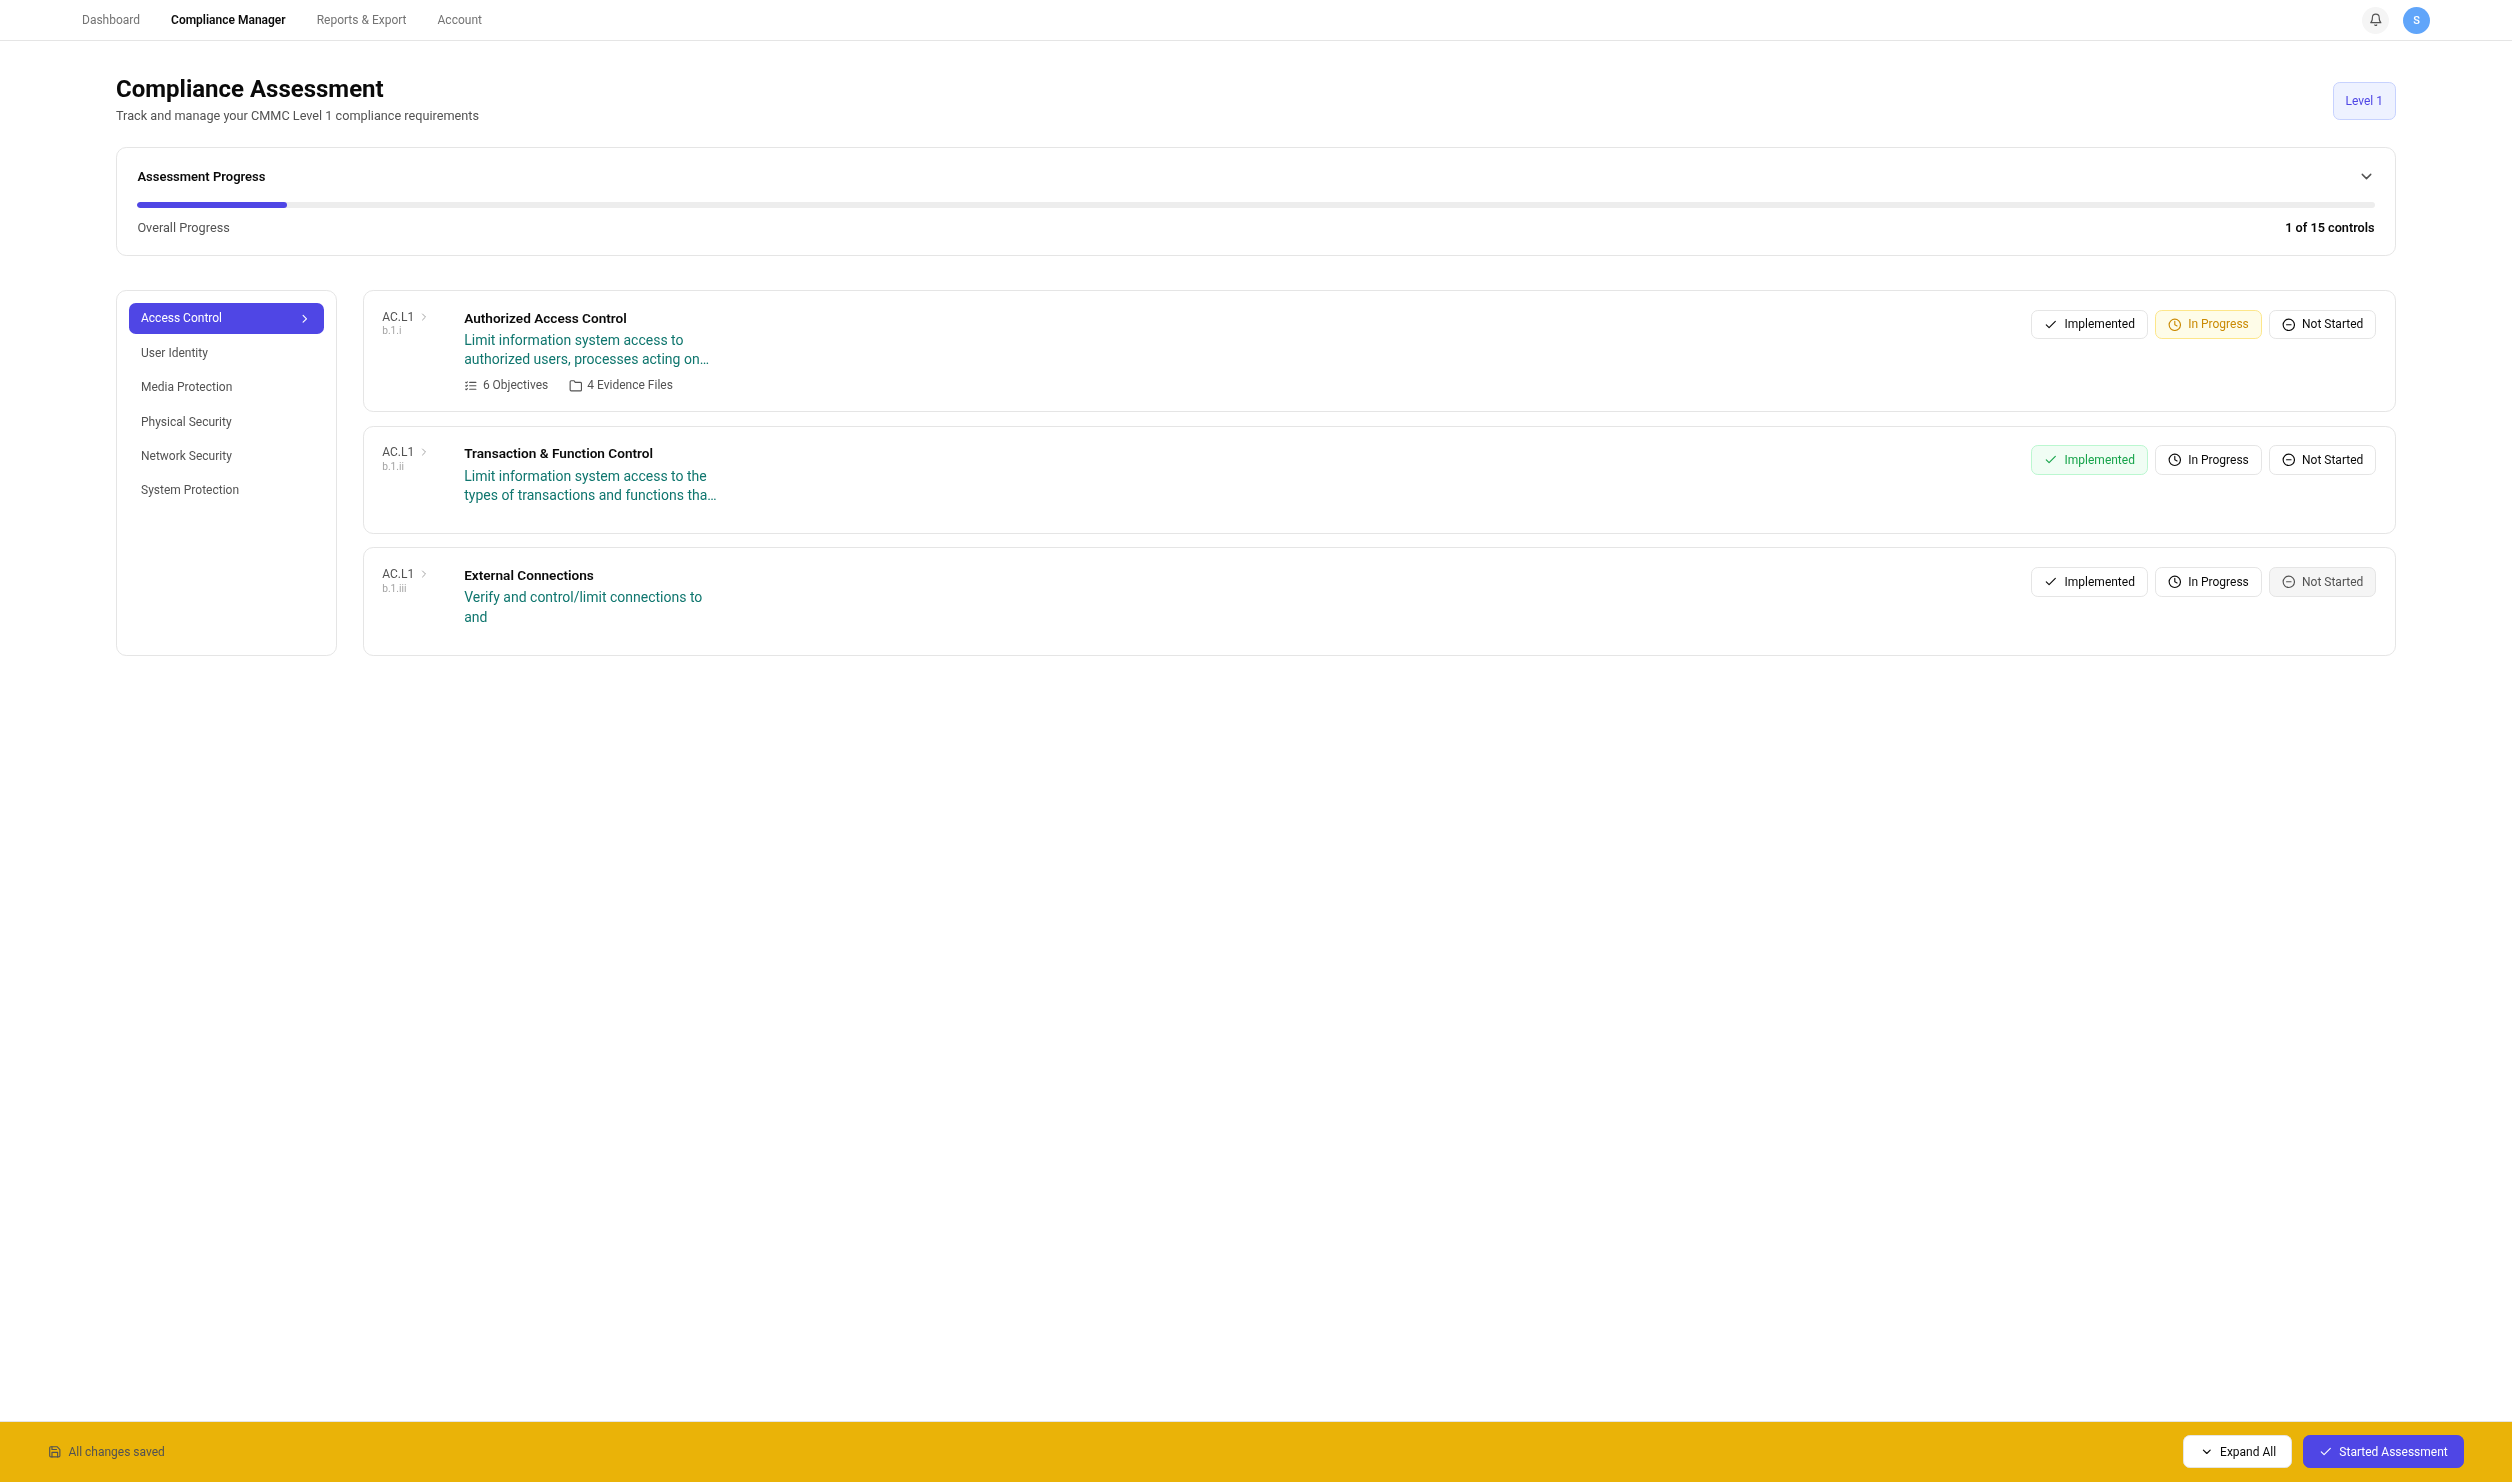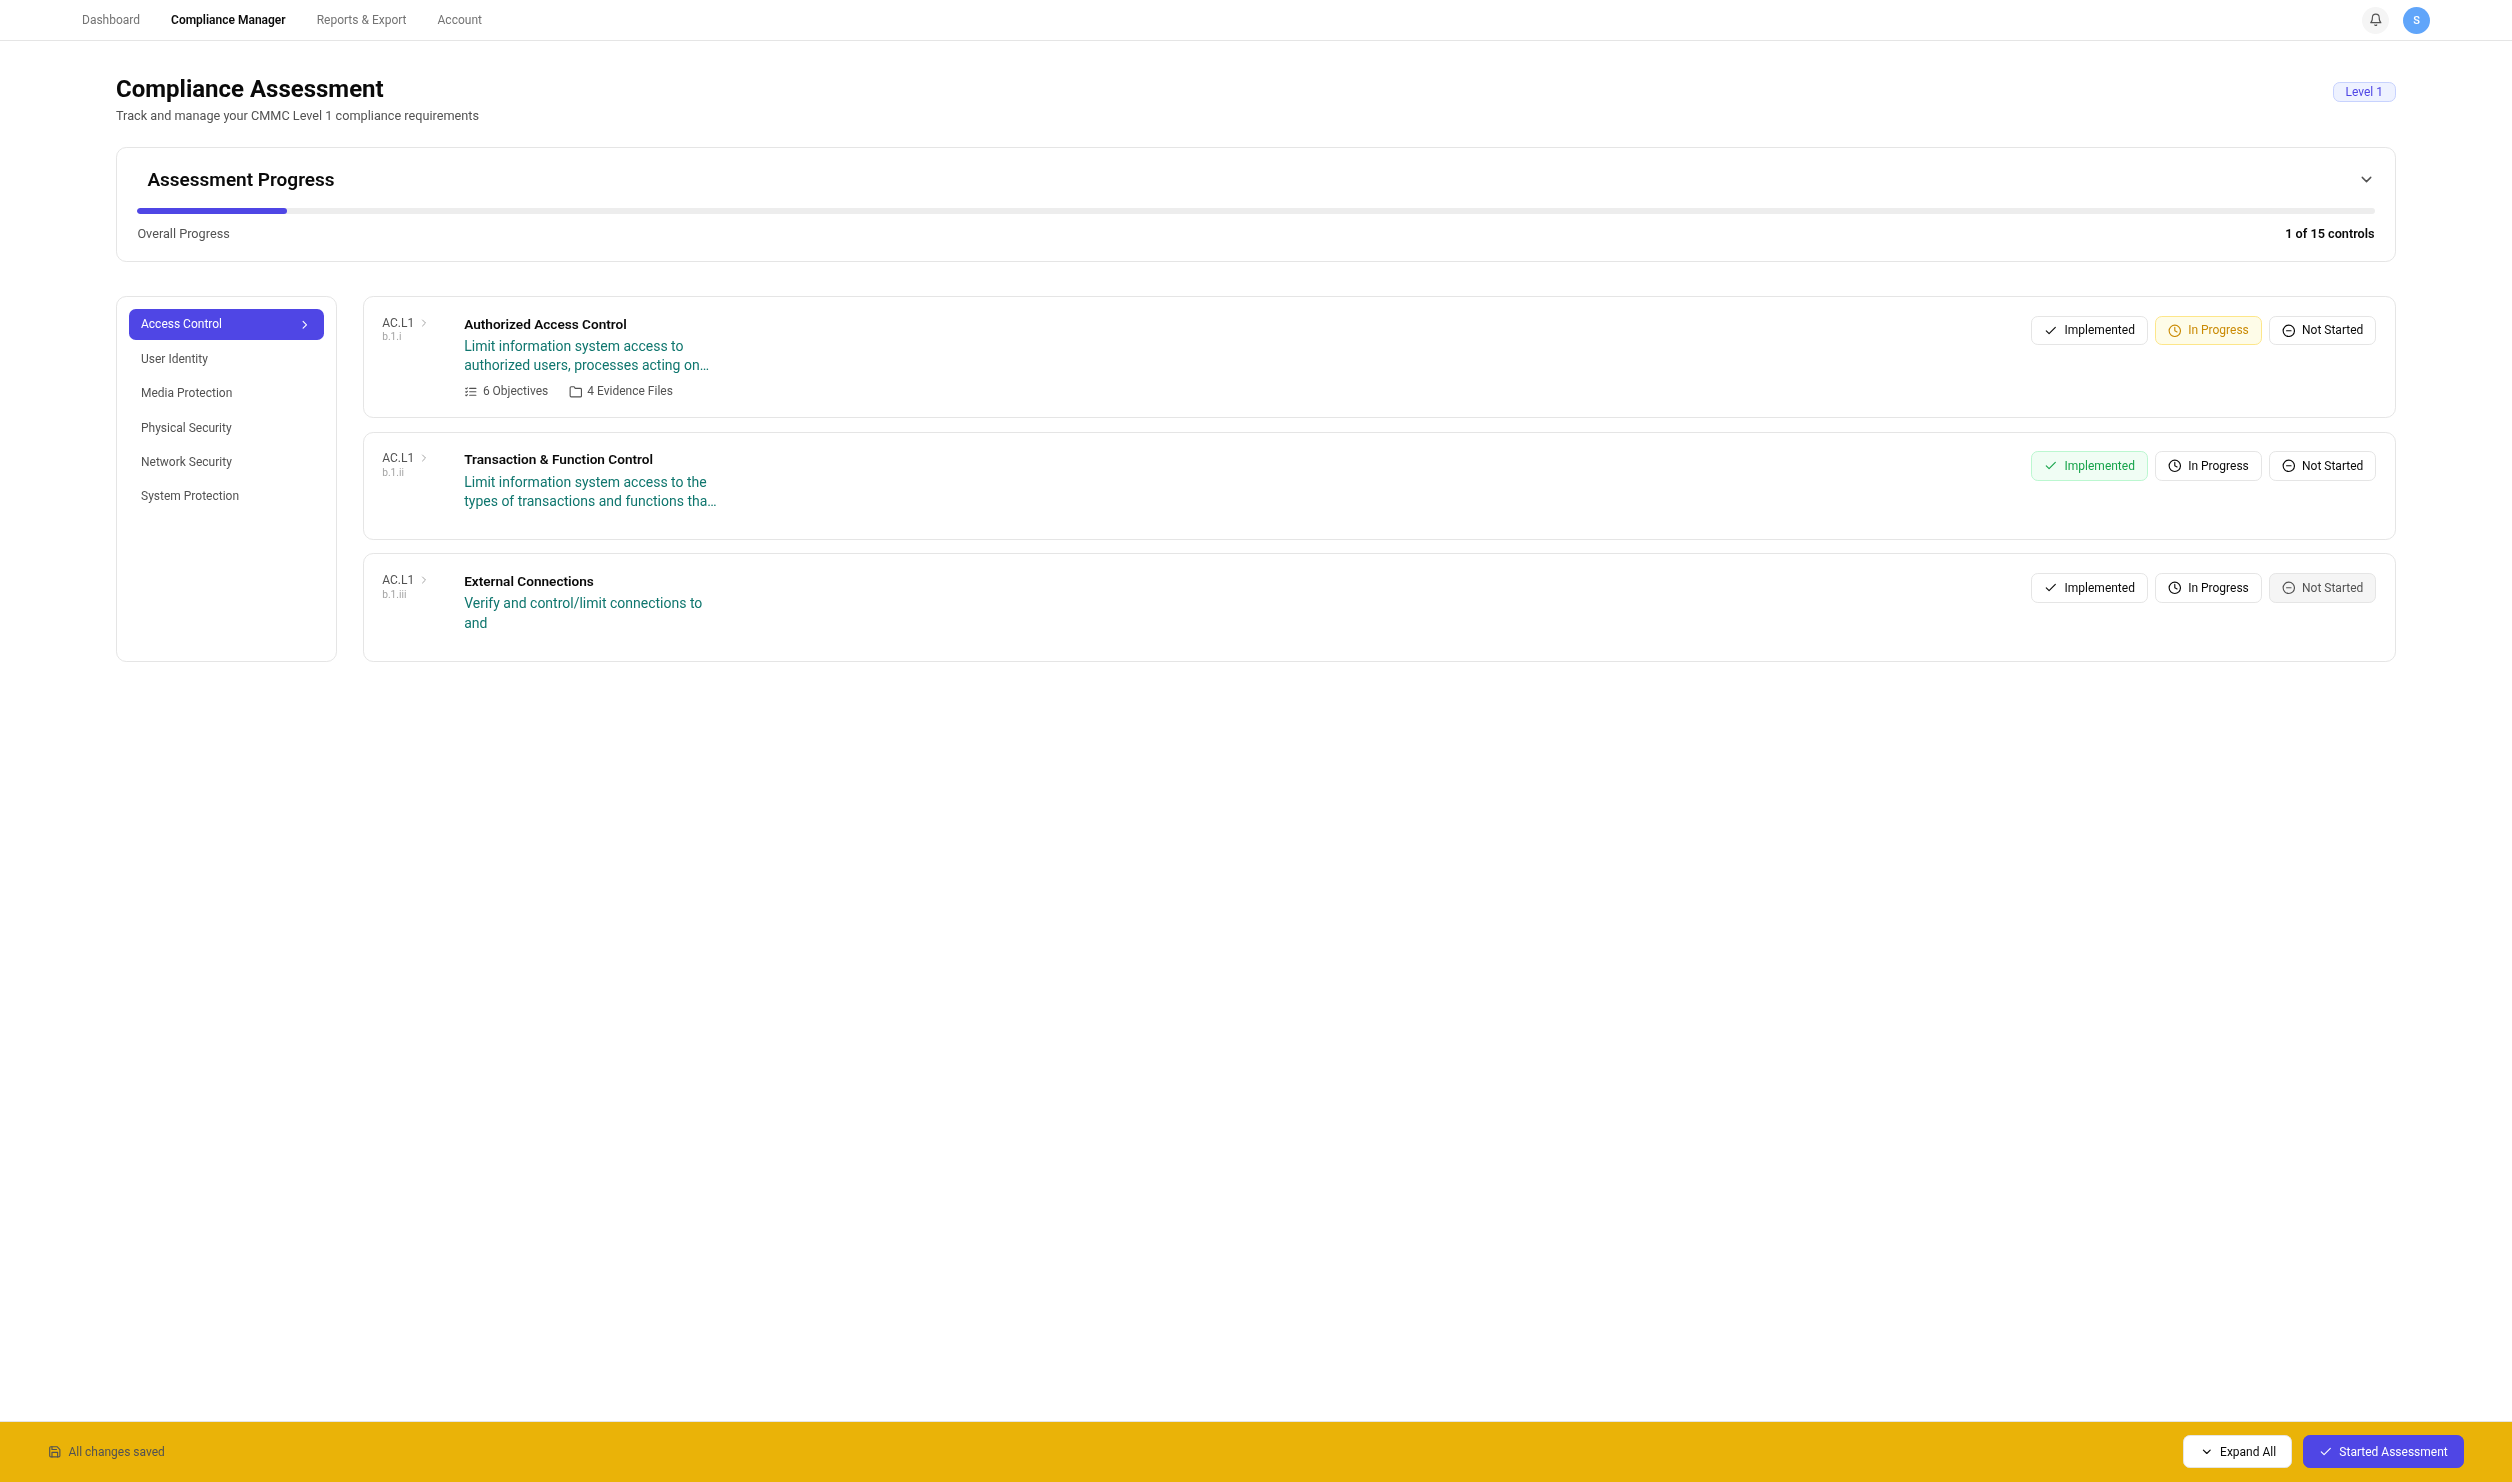--- a/index.html
+++ b/index.html
@@ -81,40 +81,39 @@
     .page-subtitle {
       font-size: 12.7px;
       color: #525252;
     }
     .level-badge {
       font-size: 12px;
       color: #4f46e5;
       background: #eef2ff;
       border: 0.8px solid #c7d2fe;
       border-radius: 6.8px;
-      padding: 2px 12px;
+      padding: 11px 12px;
       margin-top: 6.8px;
     }
     
     .progress-card {
       border: 0.8px solid #e5e5e5;
       border-radius: 10.2px;
       padding: 20.4px;
       margin-bottom: 34px;
     }
     .progress-header {
       display: flex;
       justify-content: space-between;
       align-items: center;
       margin-bottom: 17px;
     }
     .progress-title {
-      font-size: 19px;
+      font-size: 13px;
       font-weight: 600;
-      margin-left: 10px;
     }
     .chevron {
       color: #525252;
       cursor: pointer;
     }
     .progress-bar {
       width: 100%;
       height: 5.1px;
       background: #ededed;
       border-radius: 3.4px;

